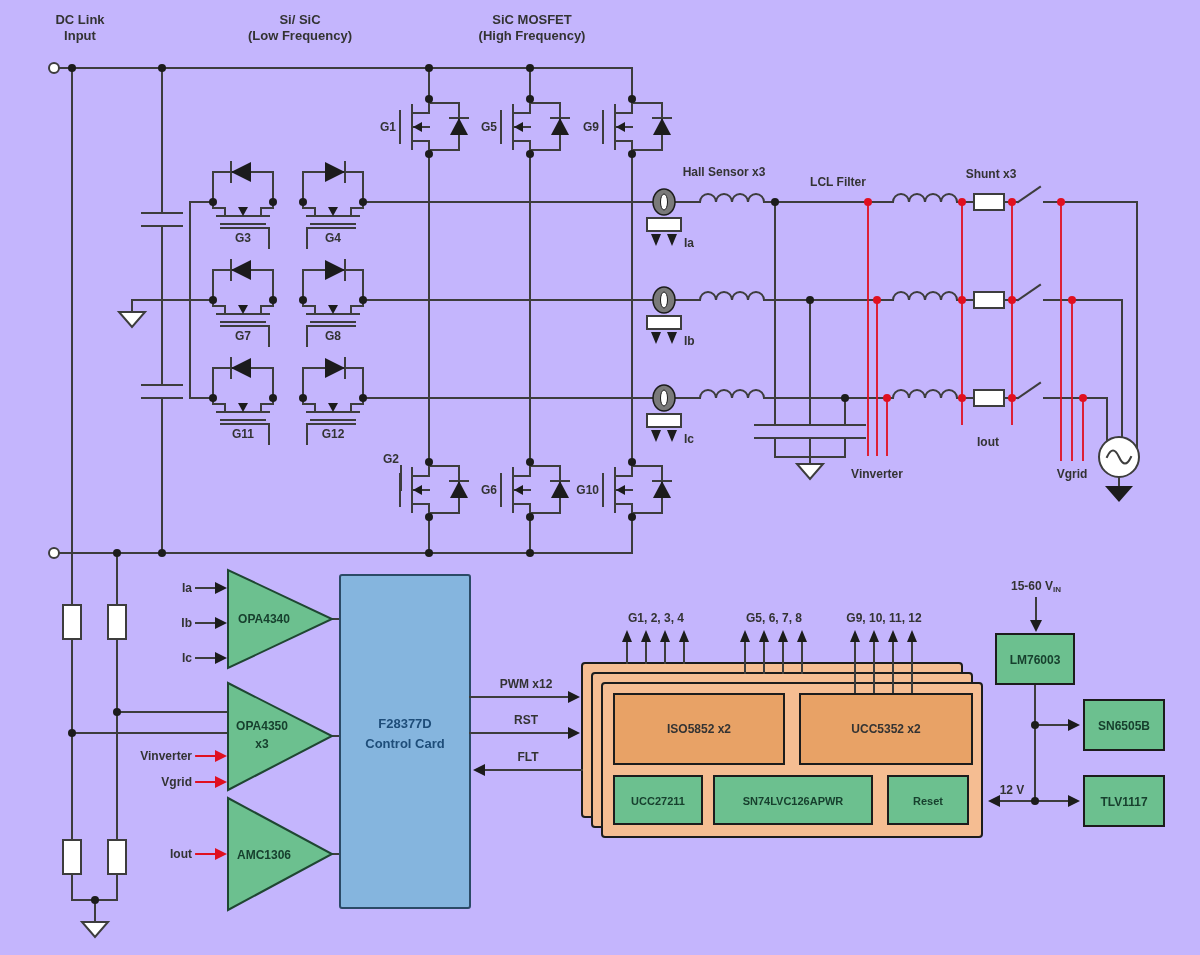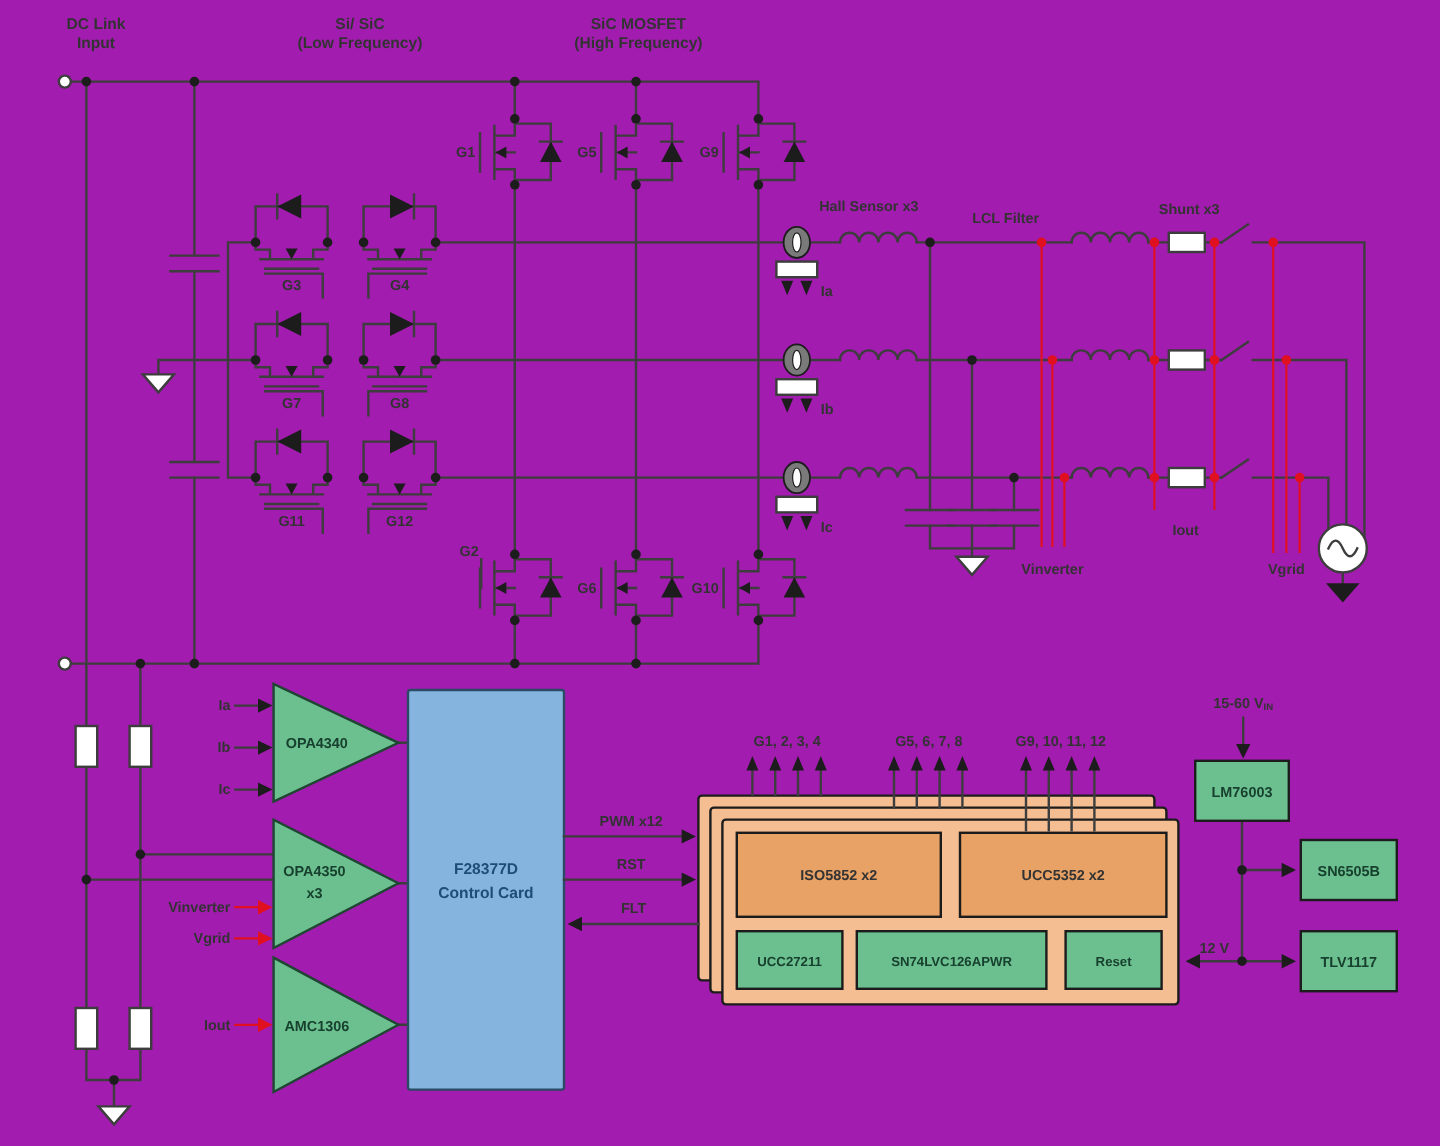--- a/index.html
+++ b/index.html
@@ -1,20 +1,20 @@
 <!DOCTYPE html>
 <html style="--wire: #3d3d3d; --red: #e01020; --green: #6cc08f; --card: #f5bd92; --chip: #e8a266; --blue: #85b5de;"><head>
 <meta charset="utf-8">
 <style>
   :root{
     --wire:#3d3d3d; --red:#e01020; --green:#6cc08f;
     --card:#f5bd92; --chip:#e8a266; --blue:#85b5de;
   }
   html,body{margin:0;padding:0;background:#fff;}
-  .stage{width:1200px;height:955px;position:relative;background:#a21caf;}
+  .stage{width:1200px;height:955px;position:relative;background:#c4b5fd;}
   svg{display:block;}
   .wire{fill:none;stroke:var(--wire);stroke-width:2;stroke-linecap:square;}
   .rwire{fill:none;stroke:var(--red);stroke-width:1.8;stroke-linecap:square;}
   .comp{fill:#fff;stroke:var(--wire);stroke-width:2;}
   .dot{fill:#1c1c1c;stroke:none;}
   .rdot{fill:var(--red);stroke:none;}
   .fillb{fill:#1c1c1c;stroke:none;}
   .ab{fill:#1c1c1c;stroke:none;}
   .ar{fill:var(--red);stroke:none;}
   .tri{fill:var(--green);stroke:#1f4632;stroke-width:2;}

